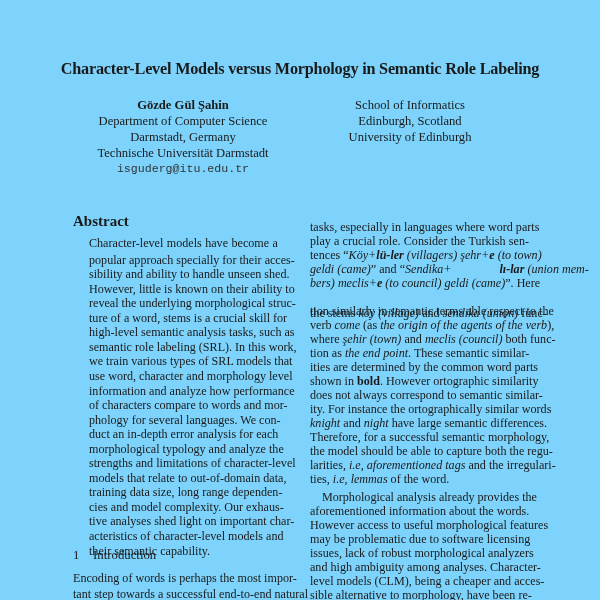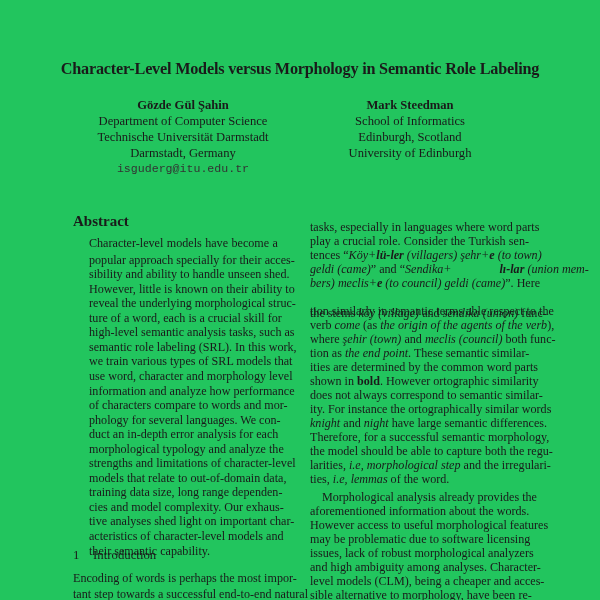--- a/index.html
+++ b/index.html
@@ -1,18 +1,18 @@
 <!DOCTYPE html>
 <html><head>
 <meta charset="utf-8">
 <style>
   html, body { margin: 0; padding: 0; background: #ffffff; }
   body { width: 600px; height: 600px; overflow: hidden; position: relative;
          font-family: "Liberation Serif", "DejaVu Serif", serif; color: #1a1a1a; }
-  .page { position: absolute; left: 0; top: 0; width: 600px; height: 600px; background: #22c55e; }
+  .page { position: absolute; left: 0; top: 0; width: 600px; height: 600px; background: #7dd3fc; }
   .title { position: absolute; left: 0; width: 600px; top: 60px; text-align: center;
            font-weight: bold; font-size: 16.2px; letter-spacing: -0.2px; }
   .author-block { position: absolute; top: 97px; width: 240px; text-align: center;
                   font-size: 12.6px; line-height: 16px; }
   .author-block .name { font-weight: bold; }
   .author-block .email { font-family: "Liberation Mono", "DejaVu Sans Mono", monospace;
                          font-size: 11.6px; color: #333; }
   .author-left { left: 63px; }
   .author-right { left: 290px; }
   .abs-heading { position: absolute; left: 73px; width: 220px; top: 213px; text-align: left;
@@ -33,40 +33,39 @@
 </style>
 </head>
 <body>
 
 <div class="page">
   <div class="title">Character-Level Models versus Morphology in Semantic Role Labeling</div>
 
   <div class="author-block author-left">
     <div class="name">Gözde Gül Şahin</div>
     <div>Department of Computer Science</div>
+    <div>Darmstadt, Germany</div>
     <div>Technische Universität Darmstadt</div>
-    <div>Darmstadt, Germany</div>
     <div class="email">isguderg@itu.edu.tr</div>
   </div>
 
   <div class="author-block author-right">
-    <div class="name">Mark Steedman</div>
     <div>School of Informatics</div>
     <div>Edinburgh, Scotland</div>
     <div>University of Edinburgh</div>
   </div>
 
   <div class="abs-heading">Abstract</div>
   <div class="col abs" id="abs-col">
       <div class="ln" style="top: 236px;">Character-level models have become a</div>
       <div class="ln" style="top: 252.55px;">popular approach specially for their acces-</div>
       <div class="ln" style="top: 267.1px;">sibility and ability to handle unseen shed.</div>
       <div class="ln" style="top: 281.65px;">However, little is known on their ability to</div>
       <div class="ln" style="top: 296.2px;">reveal the underlying morphological struc-</div>
-      <div class="ln" style="top: 310.75px;">ture of a word, each is a crucial skill for</div>
+      <div class="ln" style="top: 310.75px;">ture of a word, stems is a crucial skill for</div>
       <div class="ln" style="top: 325.3px;">high-level semantic analysis tasks, such as</div>
       <div class="ln" style="top: 339.85px;">semantic role labeling (SRL). In this work,</div>
       <div class="ln" style="top: 354.4px;">we train various types of SRL models that</div>
       <div class="ln" style="top: 368.95px;">use word, character and morphology level</div>
       <div class="ln" style="top: 383.5px;">information and analyze how performance</div>
       <div class="ln" style="top: 398.05px;">of characters compare to words and mor-</div>
       <div class="ln" style="top: 412.6px;">phology for several languages. We con-</div>
       <div class="ln" style="top: 427.15px;">duct an in-depth error analysis for each</div>
       <div class="ln" style="top: 441.7px;">morphological typology and analyze the</div>
       <div class="ln" style="top: 456.25px;">strengths and limitations of character-level</div>
@@ -96,21 +95,21 @@
       <div class="ln" style="top: 318px;"><span>verb </span><span style="font-style: italic;">come</span><span> (as </span><span style="font-style: italic;">the origin of the agents of the verb</span><span>),</span></div>
       <div class="ln" style="top: 332px;"><span>where </span><span style="font-style: italic;">şehir (town)</span><span> and </span><span style="font-style: italic;">meclis (council)</span><span> both func-</span></div>
       <div class="ln" style="top: 346px;"><span>tion as </span><span style="font-style: italic;">the end point</span><span>. These semantic similar-</span></div>
       <div class="ln" style="top: 360px;"><span>ities are determined by the common word parts</span></div>
       <div class="ln" style="top: 374px;"><span>shown in </span><span style="font-weight: bold;">bold</span><span>. However ortographic similarity</span></div>
       <div class="ln" style="top: 388px;"><span>does not always correspond to semantic similar-</span></div>
       <div class="ln" style="top: 402px;"><span>ity. For instance the ortographically similar words</span></div>
       <div class="ln" style="top: 416px;"><span style="font-style: italic;">knight</span><span> and </span><span style="font-style: italic;">night</span><span> have large semantic differences.</span></div>
       <div class="ln" style="top: 430px;"><span>Therefore, for a successful semantic morphology,</span></div>
       <div class="ln" style="top: 444px;"><span>the model should be able to capture both the regu-</span></div>
-      <div class="ln" style="top: 458px;"><span>larities, </span><span style="font-style: italic;">i.e, morphological step</span><span> and the irregulari-</span></div>
+      <div class="ln" style="top: 458px;"><span>larities, </span><span style="font-style: italic;">i.e, aforementioned tags</span><span> and the irregulari-</span></div>
       <div class="ln last" style="top: 472px;"><span>ties, </span><span style="font-style: italic;">i.e, lemmas</span><span> of the word.</span></div>
       <div class="ln indent" style="top: 490px;"><span>Morphological analysis already provides the</span></div>
       <div class="ln" style="top: 504px;"><span>aforementioned information about the words.</span></div>
       <div class="ln" style="top: 518px;"><span>However access to useful morphological features</span></div>
       <div class="ln" style="top: 532px;"><span>may be problematic due to software licensing</span></div>
       <div class="ln" style="top: 546px;"><span>issues, lack of robust morphological analyzers</span></div>
       <div class="ln" style="top: 560px;"><span>and high ambiguity among analyses. Character-</span></div>
       <div class="ln" style="top: 574px;"><span>level models (CLM), being a cheaper and acces-</span></div>
       <div class="ln" style="top: 588px;"><span>sible alternative to morphology, have been re-</span></div>
     </div>

